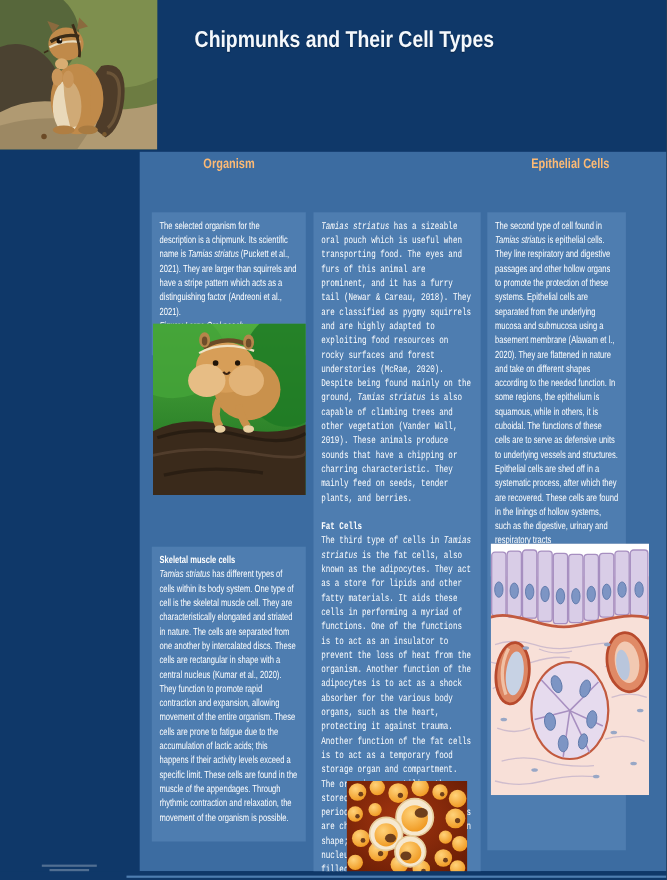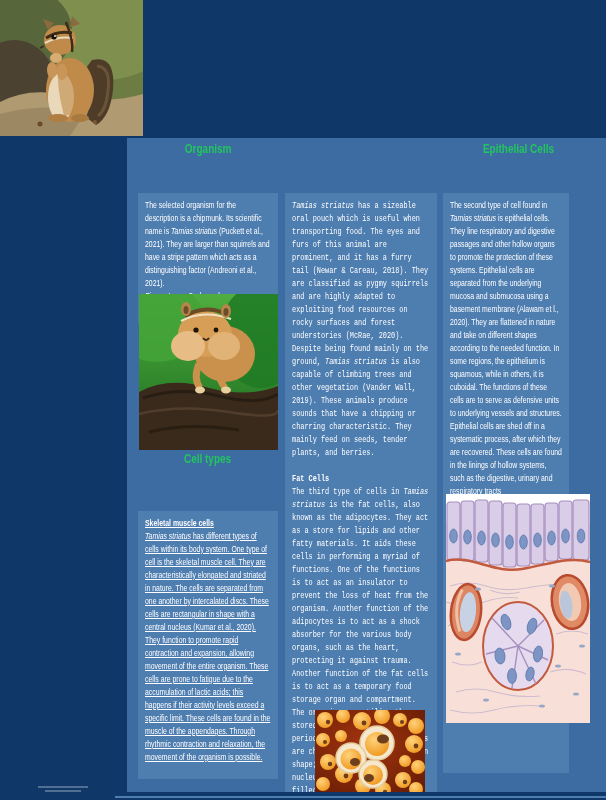--- a/index.html
+++ b/index.html
@@ -12,33 +12,33 @@
     font-size:21px;letter-spacing:0px;text-shadow:0 1px 1px rgba(0,0,0,.35);}
   .photo{position:absolute;left:0;top:0;width:143px;height:136px;z-index:3;}
 
   
   .content{position:absolute;left:127px;top:138px;width:479px;height:654px;background:#3c6ca1;}
 
   .bottom-strip{position:absolute;left:0;top:792px;width:606px;height:8px;background:#0f3869;}
   .bottom-line{position:absolute;left:115px;top:796px;width:491px;height:2px;background:#4e7db0;}
 
   
-  .hdr{position:absolute;text-align:center;color:#22c55e;font-weight:bold;font-size:12.5px;}
+  .hdr{position:absolute;text-align:center;color:#fdba74;font-weight:bold;font-size:12.5px;}
   .hdr .t{display:inline-block;transform:scaleX(0.8);}
   #hdr-organism{left:138px;top:142px;width:140px;}
   #hdr-short{left:285px;top:142px;width:152px;}
   #hdr-epithelial{left:443px;top:142px;width:151px;}
   #hdr-celltypes{left:138px;top:452px;width:140px;font-size:12.5px;}
 
   
   .panel{position:absolute;background:#4e7db0;color:#ffffff;padding:6px 7px;box-sizing:border-box;
     font-size:9.3px;line-height:13px;margin-top:27px;}
   .narrow{width:135.1%;transform:scaleX(0.74);transform-origin:0 0;}
   #panel-organism{left:138px;top:166px;width:140px;height:130px;}
-  #panel-skeletal{left:138px;top:484px;width:140px;height:268px;text-decoration:underline;}
+  #panel-skeletal{left:138px;top:470px;width:140px;height:268px;}
   #panel-short{left:285px;top:166px;width:152px;height:616px;font-family:Liberation Mono, monospace;}
   #panel-epithelial{left:443px;top:166px;width:126px;height:580px;}
 
   .subhead{font-weight:bold;}
   .gap-above{margin-top:13px;}
   .caption{font-style:italic;}
 
   
   .figure{position:absolute;overflow:hidden;}
   #fig-pouch{left:139px;top:294px;width:139px;height:156px;}
@@ -81,20 +81,23 @@
       <ellipse cx="56" cy="58" rx="6" ry="5" fill="#d8ad72"></ellipse>
       <ellipse cx="52" cy="70" rx="5" ry="8" fill="#c9965a"></ellipse>
       <ellipse cx="62" cy="72" rx="5" ry="8" fill="#c9965a"></ellipse>
       <ellipse cx="58" cy="118" rx="10" ry="4" fill="#b07e42"></ellipse>
       <ellipse cx="80" cy="118" rx="9" ry="4" fill="#a87a40"></ellipse>
       <circle cx="40" cy="124" r="2.5" fill="#6b4a26"></circle>
       <circle cx="95" cy="122" r="2" fill="#7a5a30"></circle>
     </svg>
   </div>
 
+  <div class="title-wrap">
+    <span class="t">Chipmunks and Their Cell Types</span>
+  </div>
 
   <div class="content"></div>
 
   <div class="hdr" id="hdr-organism">
     <span class="t">Organism</span>
   </div>
   <div class="hdr" id="hdr-epithelial">
     <span class="t">Epithelial Cells</span>
   </div>
 
@@ -133,23 +136,20 @@
       <circle cx="57" cy="36" r="2.6" fill="#201408"></circle>
       <circle cx="77" cy="36" r="2.4" fill="#201408"></circle>
       <path d="M64 44 q3 4 6 0" stroke="#3a2414" stroke-width="2" fill="none"></path>
       <path d="M60 70 q-6 14 1 24" stroke="#c9914c" stroke-width="7" fill="none"></path>
       <path d="M78 74 q2 12 8 20" stroke="#c9914c" stroke-width="7" fill="none"></path>
       <ellipse cx="61" cy="96" rx="5" ry="3.5" fill="#e8cfa0"></ellipse>
       <ellipse cx="87" cy="96" rx="5" ry="3.5" fill="#e8cfa0"></ellipse>
     </svg>
   </div>
 
-  <div class="hdr" id="hdr-celltypes">
-    <span class="t">Cell types</span>
-  </div>
 
   <div class="panel" id="panel-skeletal">
     <div class="narrow">
       <div class="subhead">Skeletal muscle cells</div>
       <div><span style="font-style: italic;">Tamias striatus</span><span> has different types of cells within its body system. One type of cell is the skeletal muscle cell. They are characteristically elongated and striated in nature. The cells are separated from one another by intercalated discs. These cells are rectangular in shape with a central nucleus (Kumar et al., 2020). They function to promote rapid contraction and expansion, allowing movement of the entire organism. These cells are prone to fatigue due to the accumulation of lactic acids; this happens if their activity levels exceed a specific limit. These cells are found in the muscle of the appendages. Through rhythmic contraction and relaxation, the movement of the organism is possible.</span></div>
     </div>
   </div>
 
   <div class="panel" id="panel-short">
     <div class="narrow">

